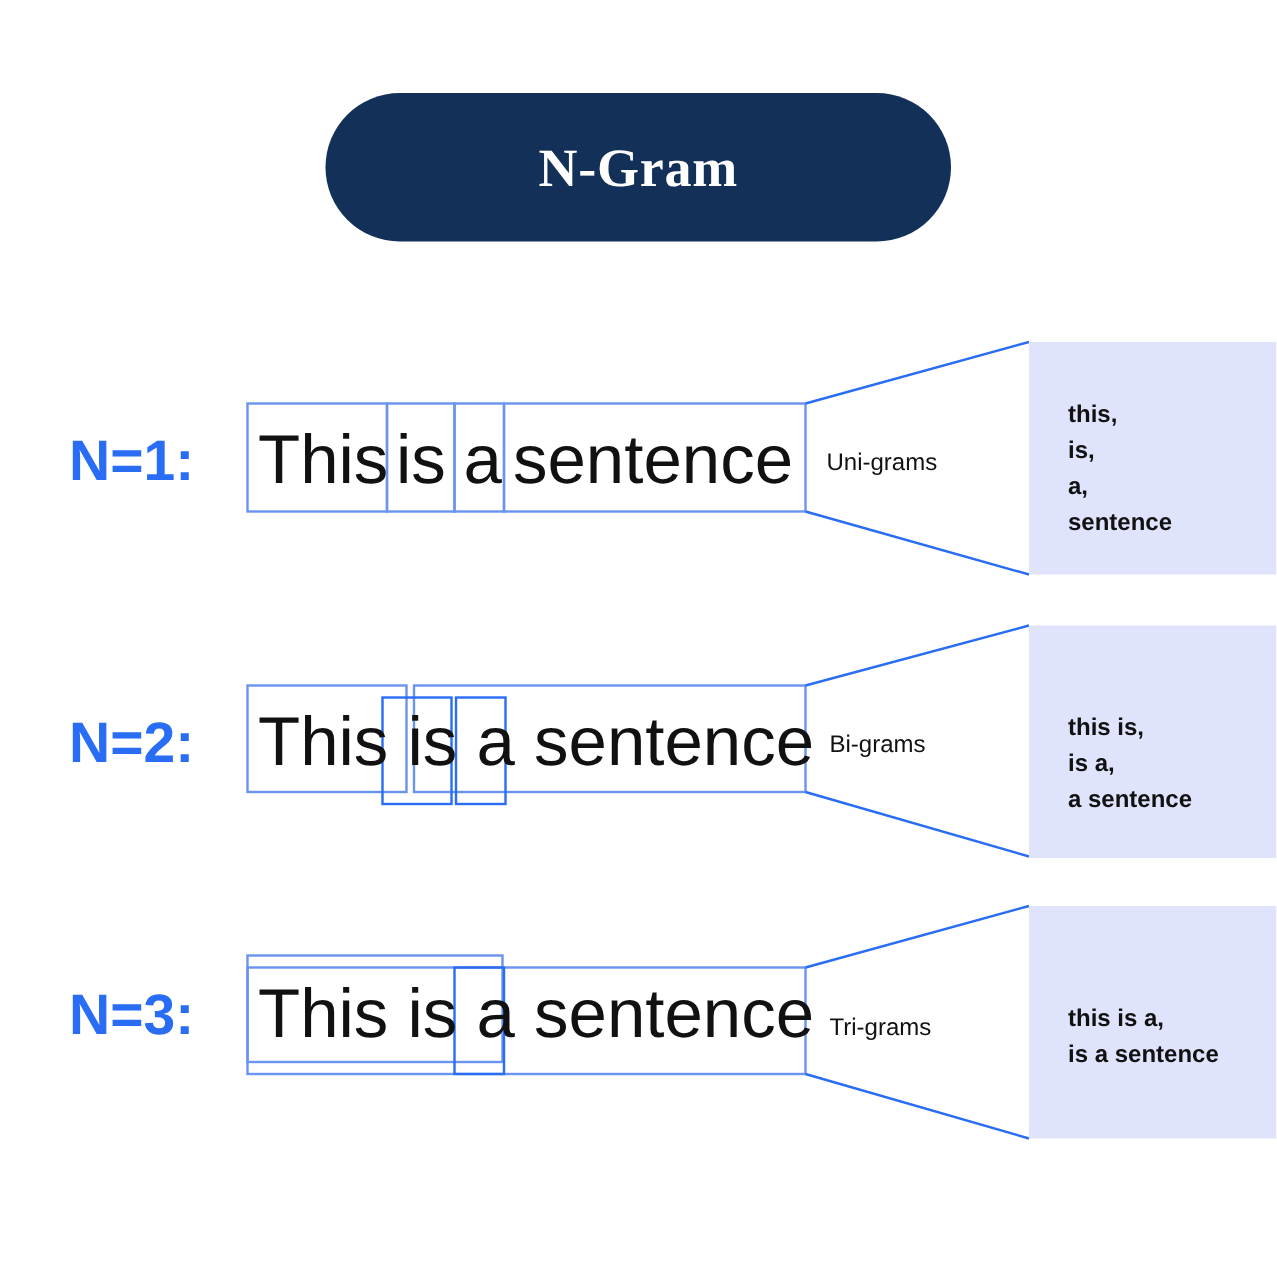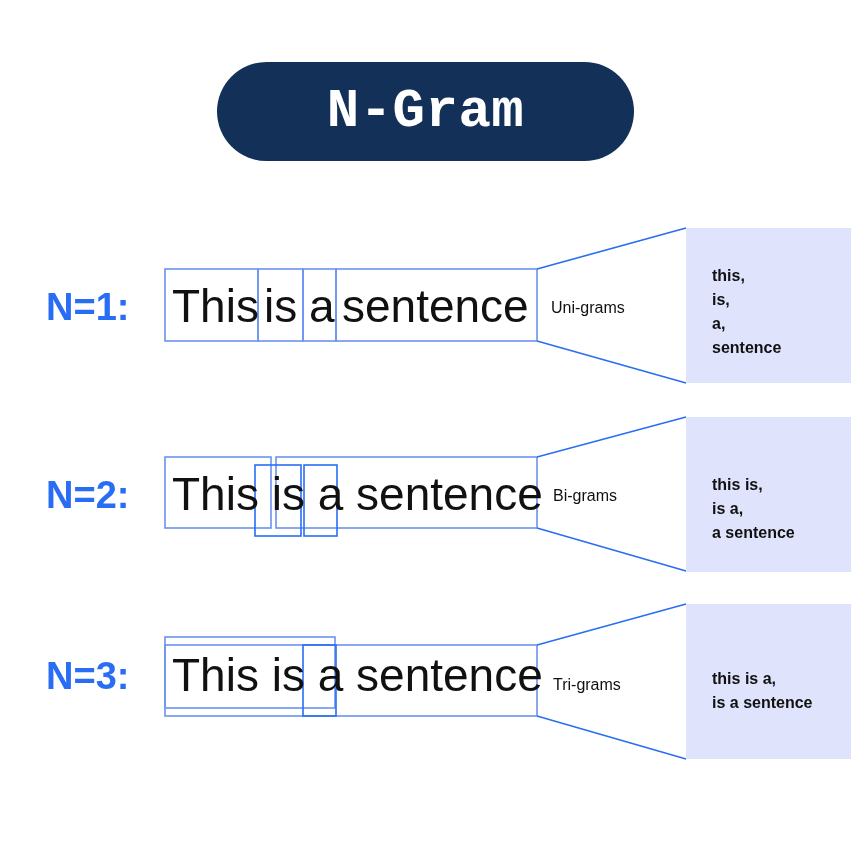--- a/index.html
+++ b/index.html
@@ -30,25 +30,25 @@
     height: 99px;
     background: #133058;
     border-radius: 50px;
     box-sizing: border-box;
     display: flex;
     align-items: center;
     justify-content: center;
   }
   .title-pill .title-text {
     color: #ffffff;
-    font-size: 54px;
+    font-size: 36px;
     font-weight: bold;
     letter-spacing: 0.5px;
     line-height: 1;
-    font-family: Liberation Mono, monospace;
+    font-family: Liberation Serif, serif;
   }
   
   #diagram {
     position: absolute;
     left: 0;
     top: 0;
     width: 851px;
     height: 851px;
   }
   .nlabel {

